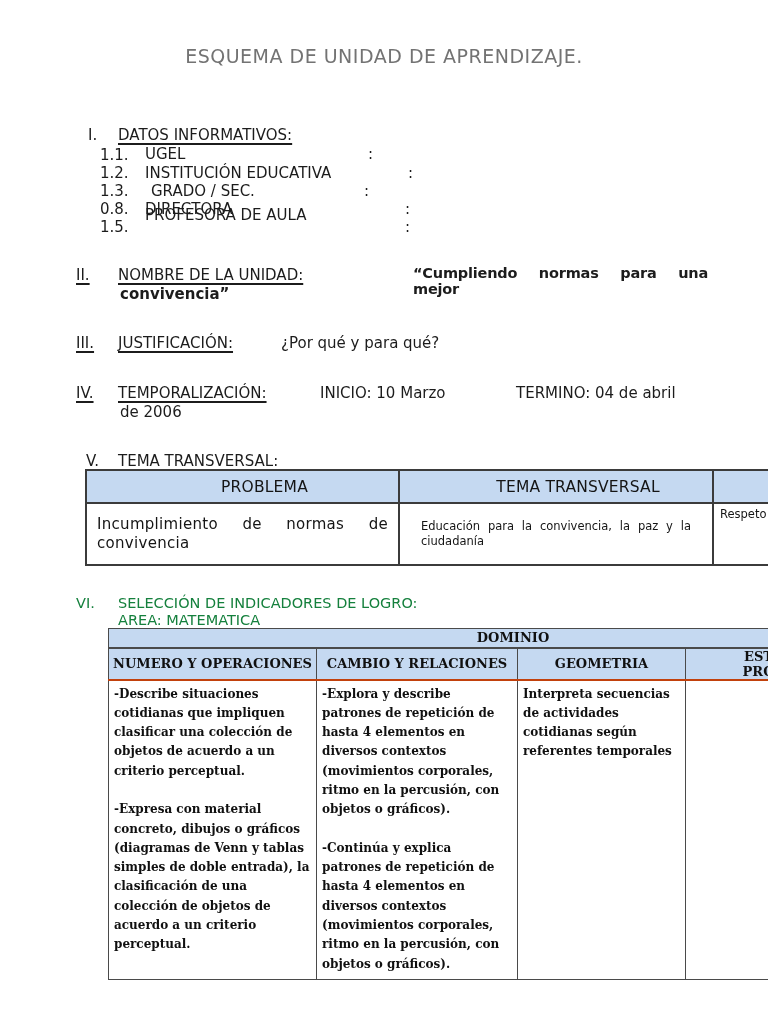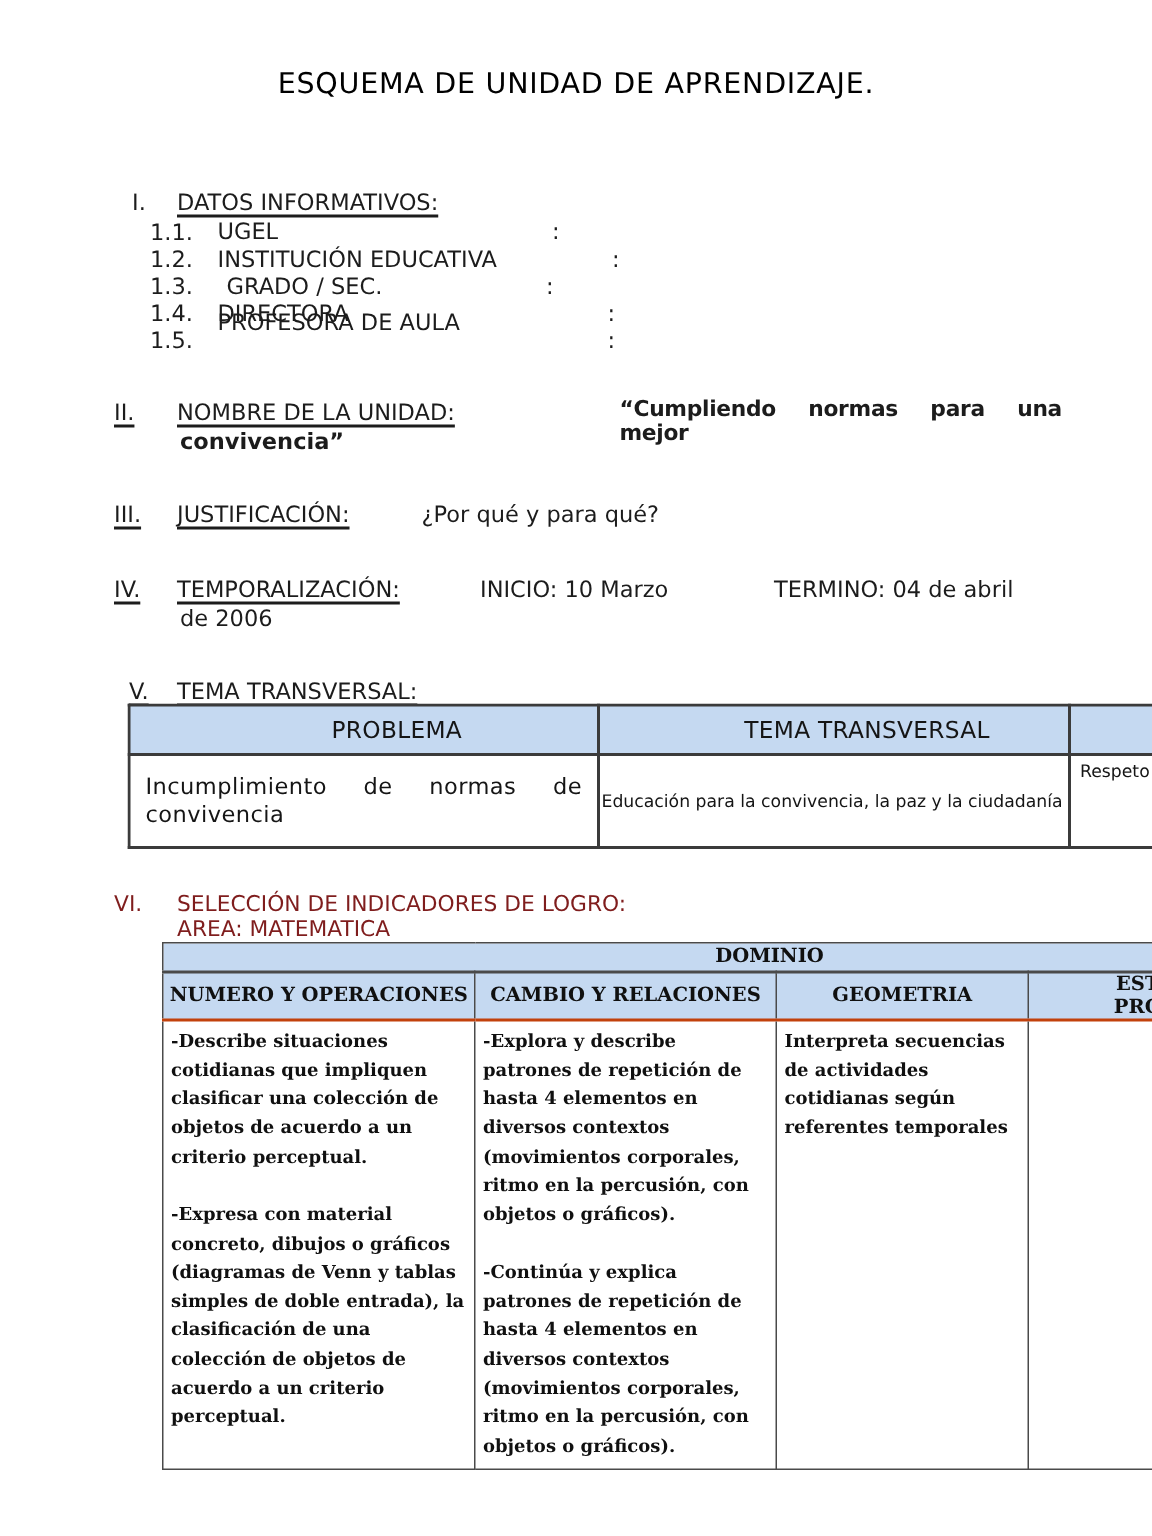--- a/index.html
+++ b/index.html
@@ -9,21 +9,21 @@
     width: 768px;
     height: 1024px;
     background: #ffffff;
     overflow: hidden;
     font-family: "DejaVu Sans", "Liberation Sans", sans-serif;
     color: #1c1c1c;
   }
   .abs { position: absolute; white-space: nowrap; }
   .doc-title {
     position: absolute; top: 45px; left: 0; width: 100%;
-    text-align: center; font-size: 19px; letter-spacing: 0.5px; color: #000000;
+    text-align: center; font-size: 19px; letter-spacing: 0.5px; color: #737373;
   }
   .doc-subtitle {
     position: absolute; top: 87px; left: 0; width: 100%;
     text-align: center; font-size: 21px; font-weight: bold; color: #111;
   }
   .sec-num, .sec-label { font-size: 15px; color: #1c1c1c; }
   .u { text-decoration: underline; text-decoration-thickness: 1.5px; text-underline-offset: 3px; }
   .item-num, .item-label, .item-colon { font-size: 15px; }
   .bold { font-weight: normal; }
   .quote1 {
@@ -42,27 +42,27 @@
   }
   .tv .hdr {
     background: #c5d9f1; text-align: center; height: 33px;
     font-size: 15.5px; letter-spacing: 0.2px; padding-left: 44px;
   }
   .tv .body-a {
     height: 62px; vertical-align: middle; padding: 2px 10px;
     white-space: normal; text-align: justify; line-height: 19px; letter-spacing: 0.3px;
   }
   .tv .body-b {
-    vertical-align: middle; padding: 2px 1px;
+    vertical-align: middle; padding: 2px 21px;
     font-size: 11.5px; line-height: 15px; white-space: normal; text-align: justify;
   }
   .tv .body-c { vertical-align: top; padding: 3px 6px; font-size: 11.5px; }
 
   
-  .sec6-line { font-size: 14.5px; color: #7f1d1d; }
+  .sec6-line { font-size: 14.5px; color: #15803d; }
 
   
   .t6-wrap { position: absolute; left: 108px; top: 628px; width: 660px; overflow: hidden; }
   .t6 { border-collapse: collapse; table-layout: fixed; width: 809px; }
   .t6 td {
     border: 1px solid #4a4a4a;
     font-family: "DejaVu Serif", "Liberation Serif", serif;
     color: #101010;
   }
   .t6 .dominio {
@@ -97,21 +97,21 @@
     <span class="abs item-colon bold" style="left:368px; top:145px">:</span>
 
     <span class="abs item-num" style="left:100px; top:164px">1.2.</span>
     <span class="abs item-label" style="left:145px; top:164px">INSTITUCIÓN EDUCATIVA</span>
     <span class="abs item-colon" style="left:408px; top:164px">:</span>
 
     <span class="abs item-num" style="left:100px; top:182px">1.3.</span>
     <span class="abs item-label" style="left:151px; top:182px">GRADO / SEC.</span>
     <span class="abs item-colon" style="left:364px; top:182px">:</span>
 
-    <span class="abs item-num" style="left:100px; top:200px">1.4.</span>
+    <span class="abs item-num" style="left:100px; top:200px">0.8.</span>
     <span class="abs item-label" style="left:145px; top:200px">DIRECTORA</span>
     <span class="abs item-colon" style="left:405px; top:200px">:</span>
 
     <span class="abs item-num" style="left:100px; top:218px">1.5.</span>
     <span class="abs item-label" style="left:145px; top:206px">PROFESORA DE AULA</span>
     <span class="abs item-colon" style="left:405px; top:218px">:</span>
   </div>
 
   <div>
     <span class="abs sec-num u" style="left:76px; top:266px">II.</span>

